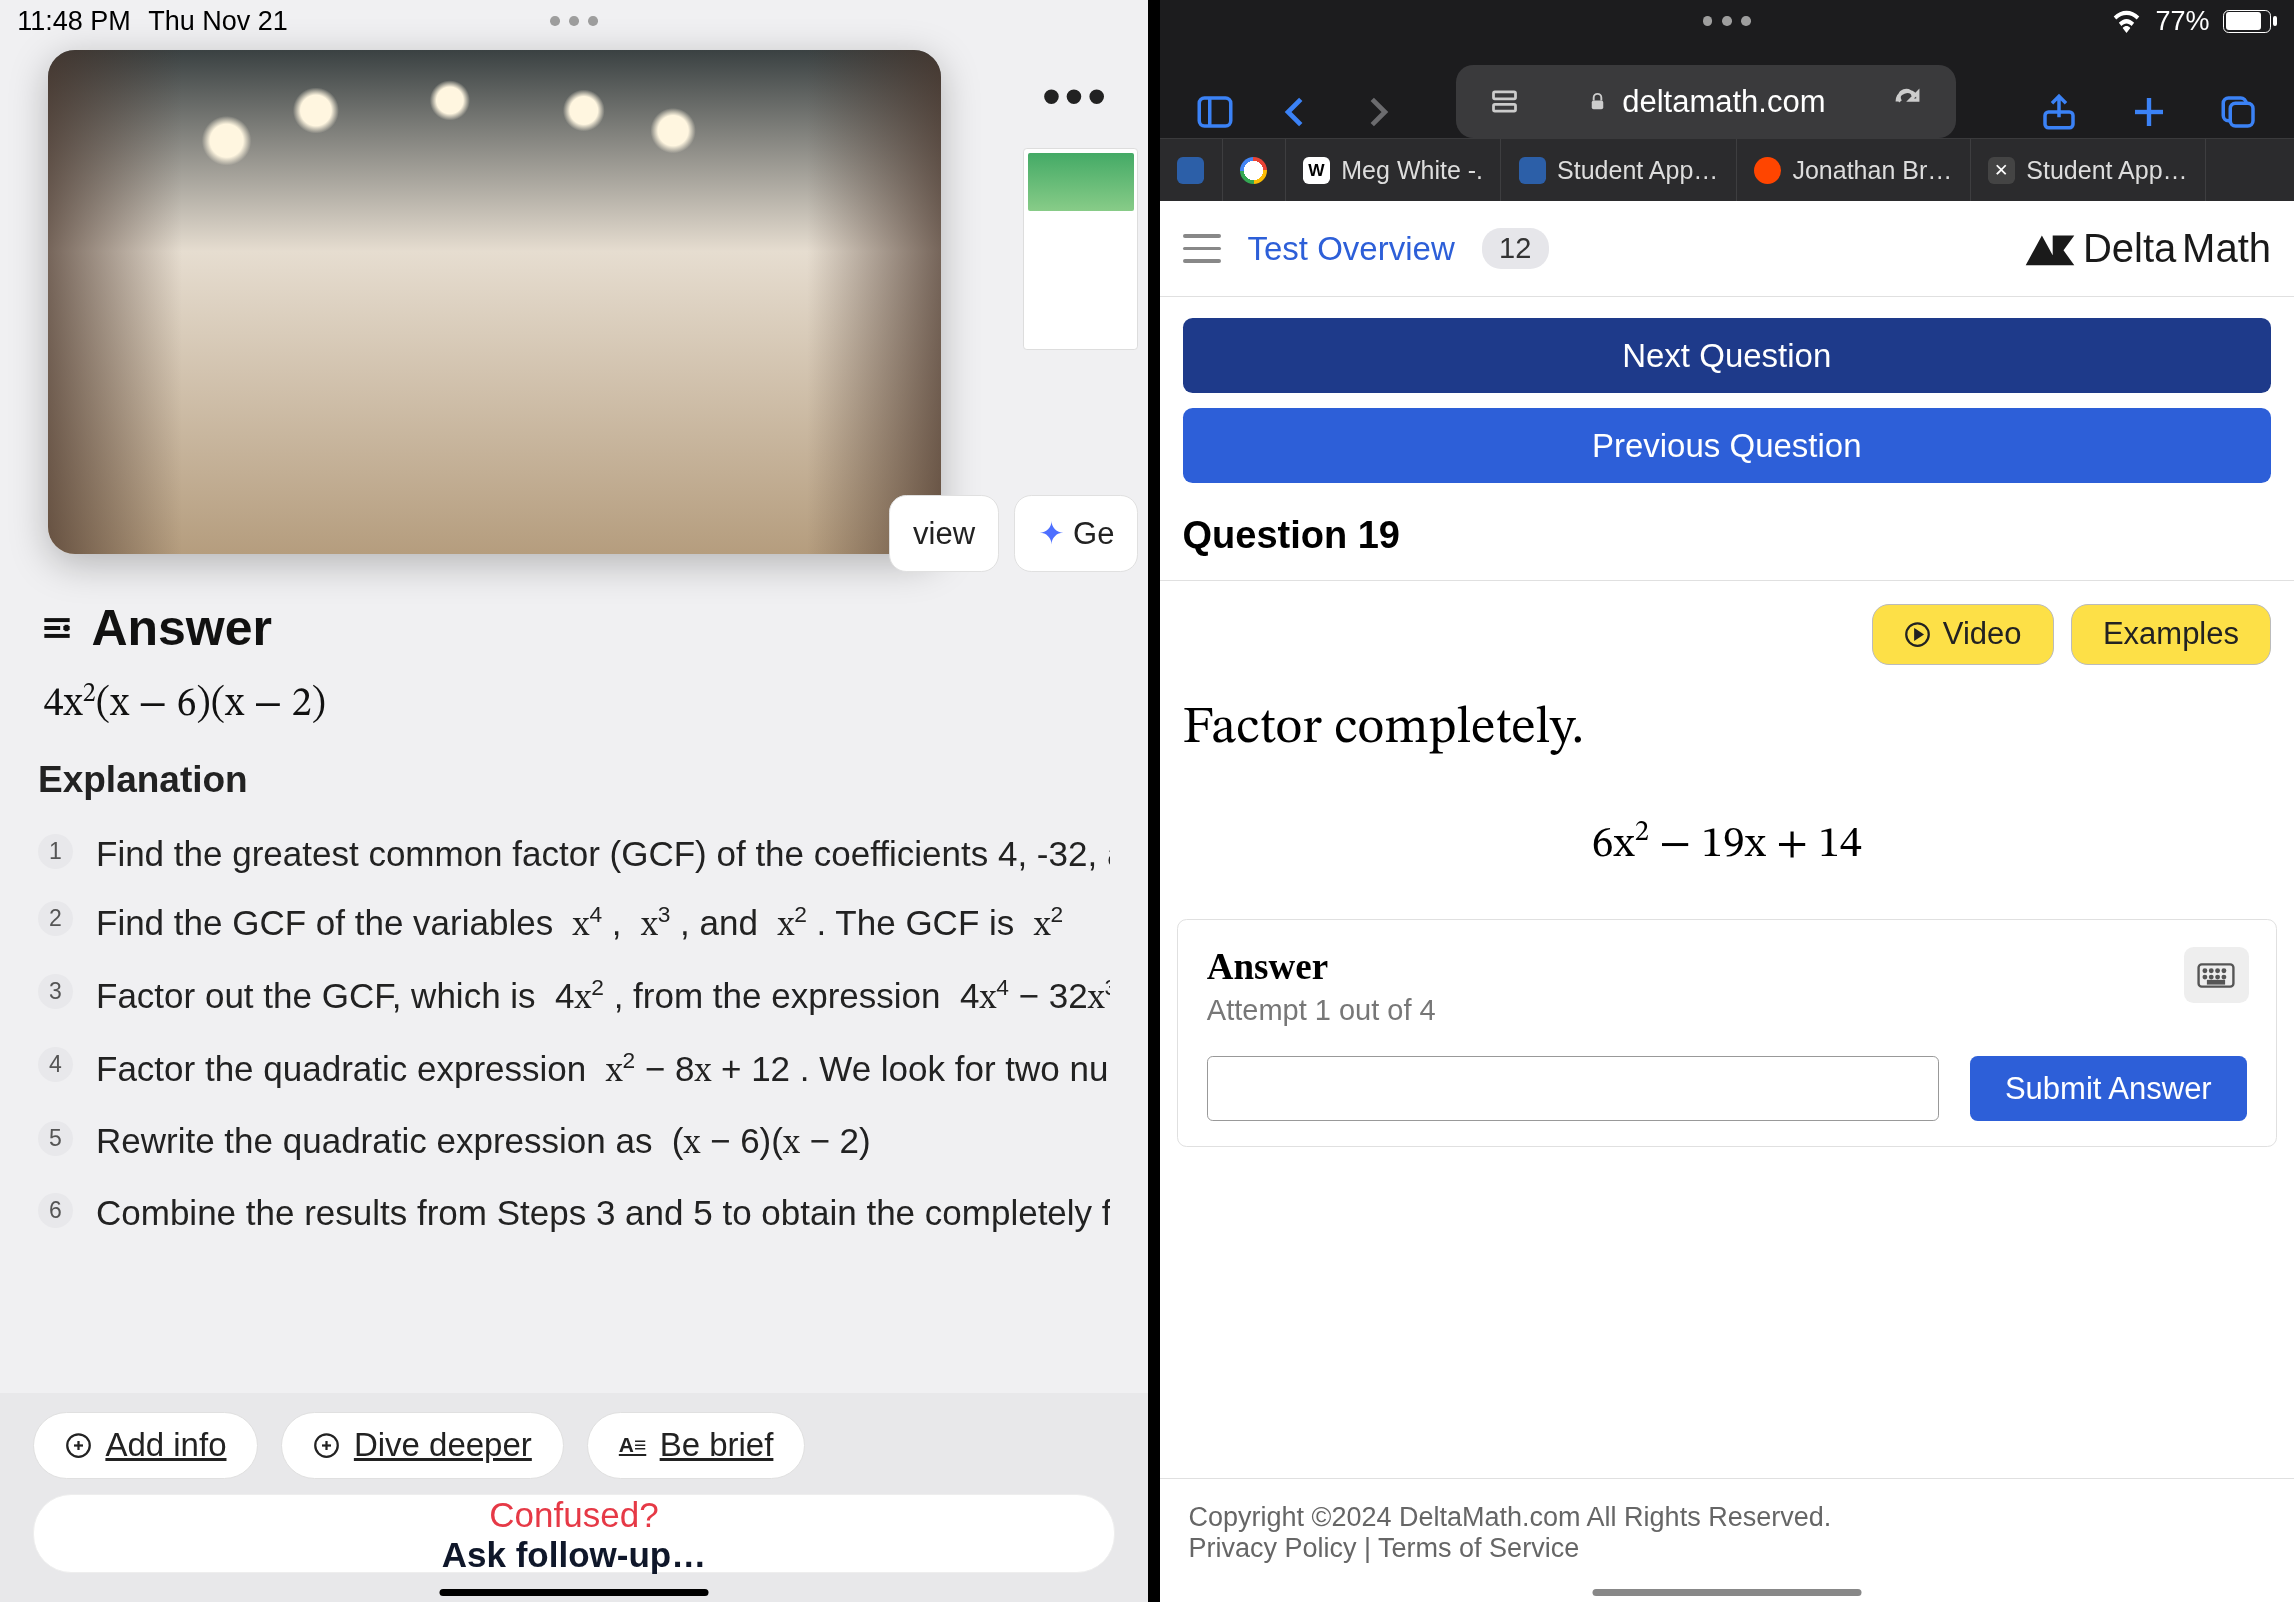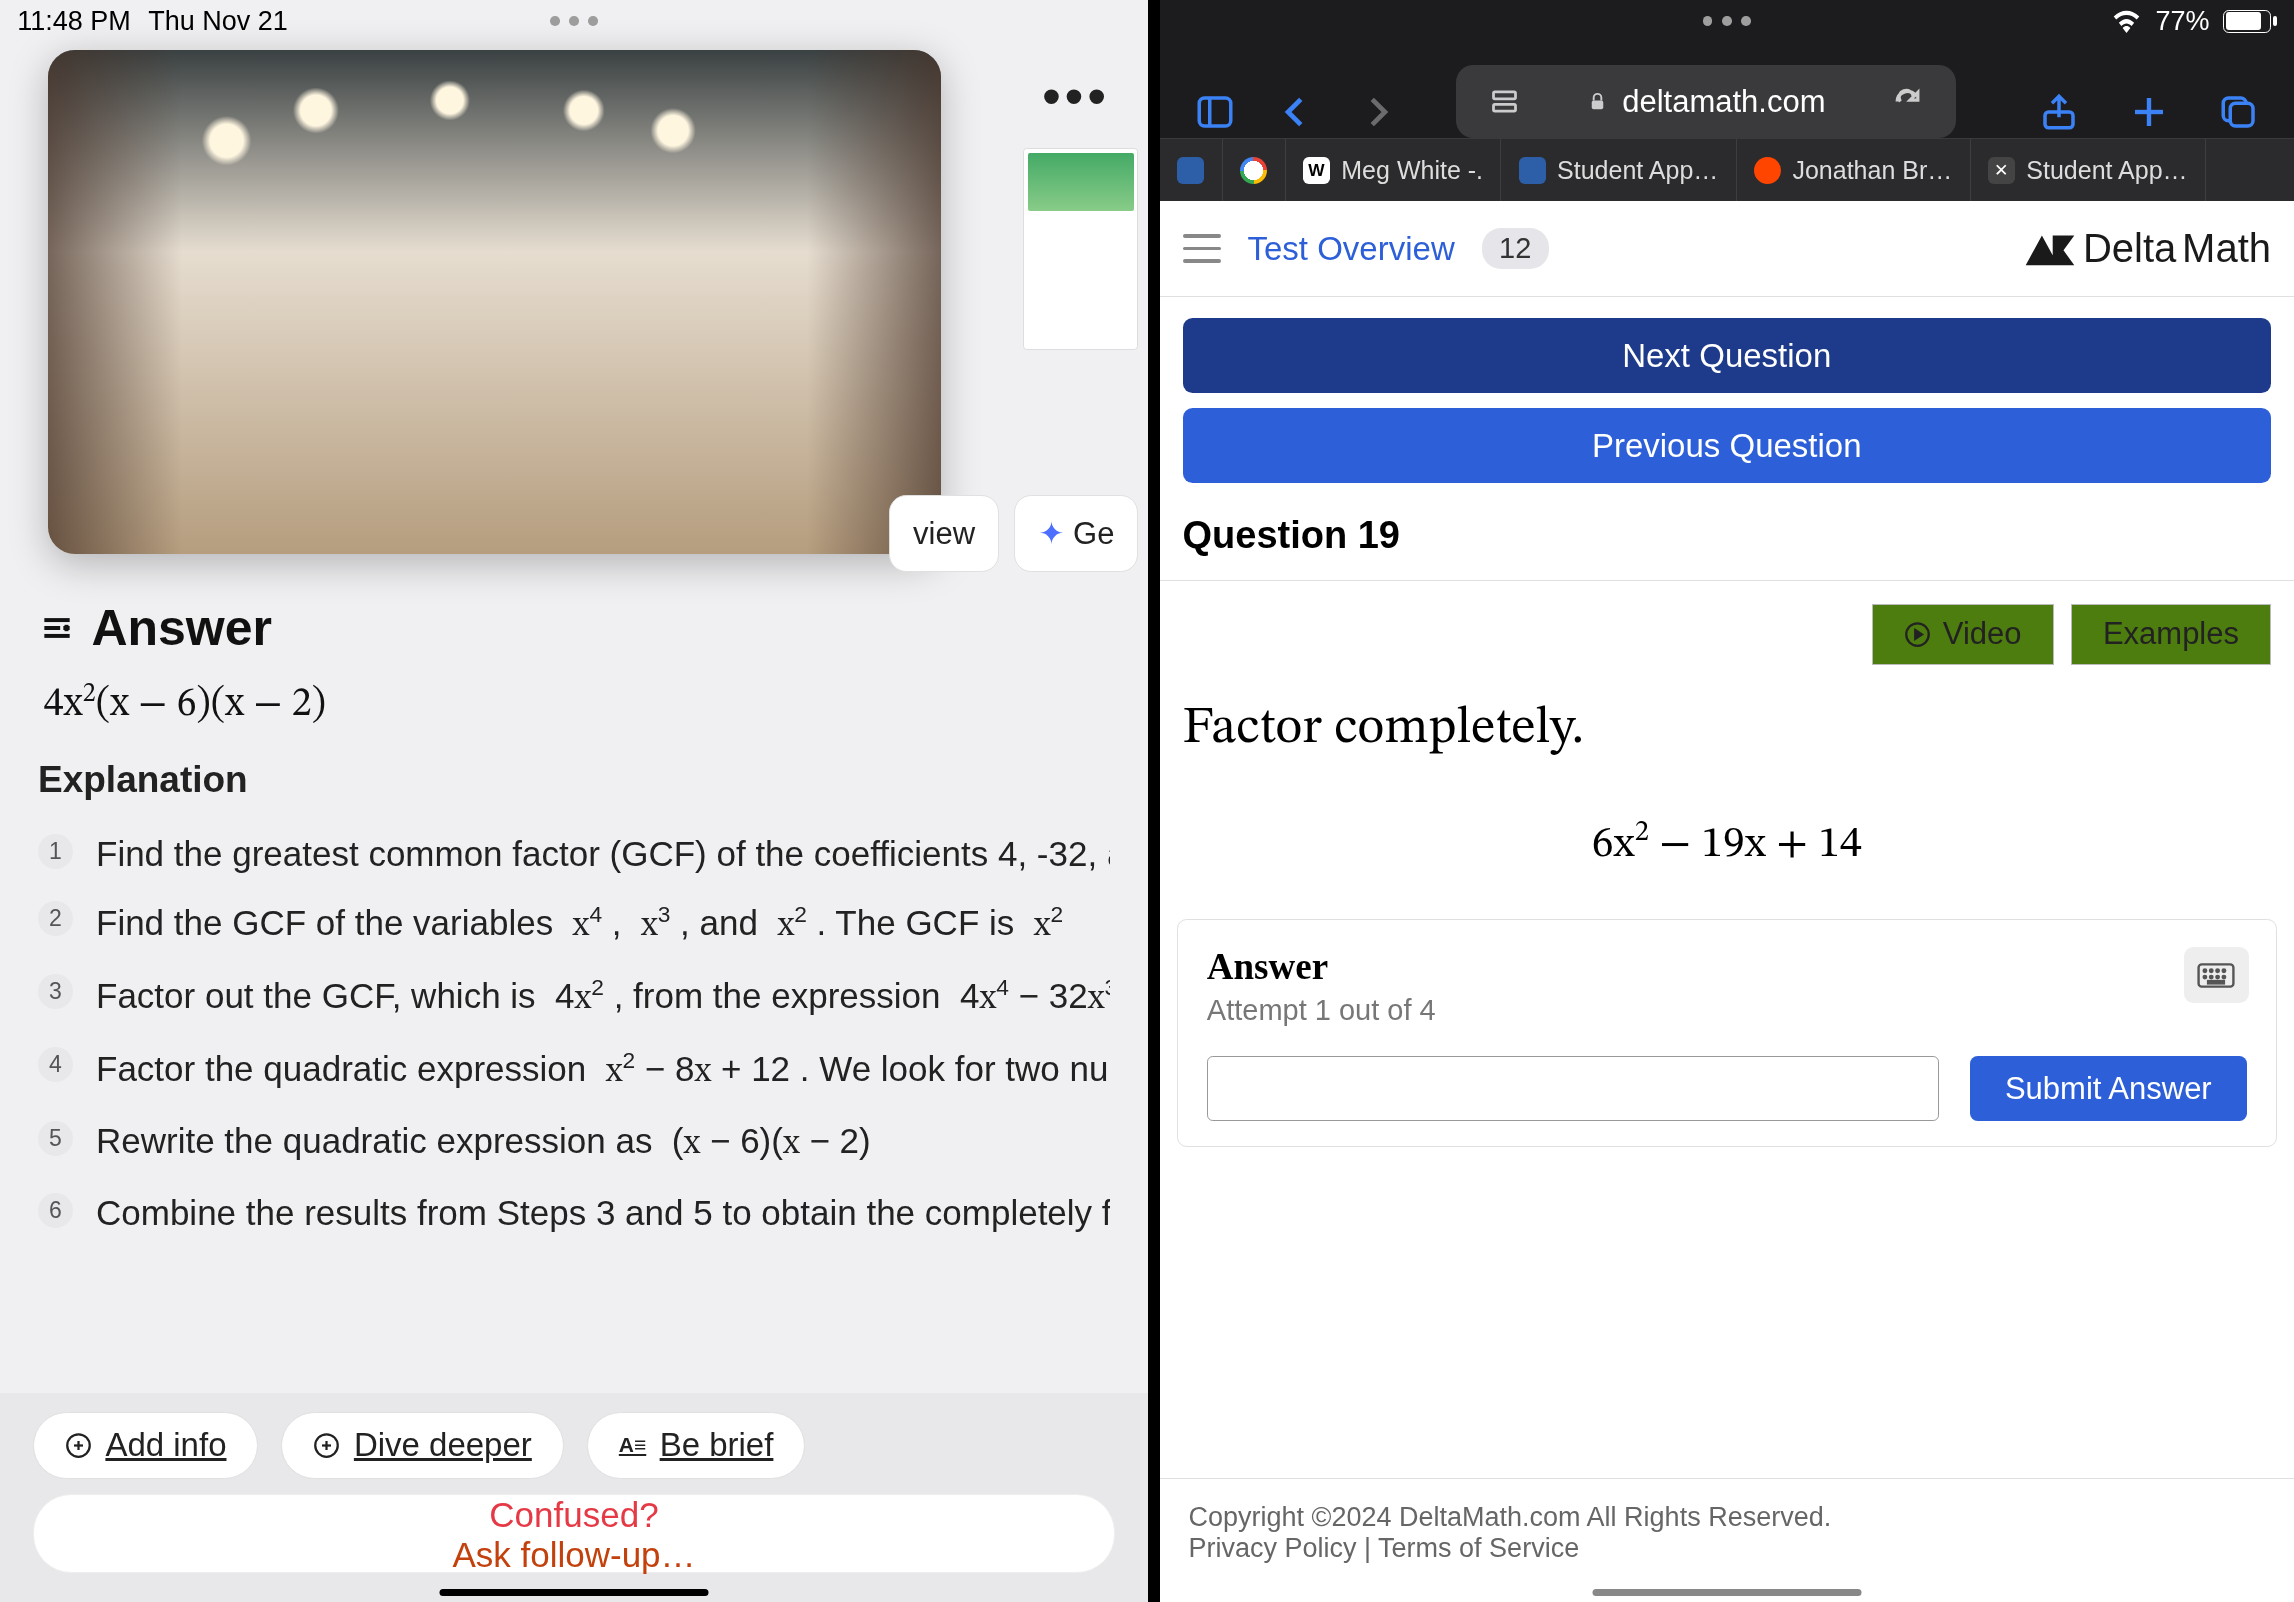--- a/index.html
+++ b/index.html
@@ -137,21 +137,21 @@
 }
 .follow-up{
   background:#fff; border:1px solid #eee;
   border-radius:38px; height:79px;
   display:flex; align-items:center;
   padding:0 29px;
   font-size:35px;
   flex-direction:column;
 }
 .follow-up .red{ color:#e63946; font-weight:500; }
-.follow-up .blue{ color:#c2410c; }
+.follow-up .blue{ color:#0f172a;font-weight:bold; }
 .home-indicator-left{
   position:absolute; bottom:5.8px; left:50%; transform:translateX(-50%);
   width:269px; height:7.7px; border-radius:3.8px; background:#000;
 }
 
 
 .divider{ width:11.5px; background:#000; }
 
 
 .right-pane{
@@ -231,23 +231,23 @@
   font-size:33px; color:#fff;
 }
 .nav-prev{ background:#2d5fd8; }
 .nav-next{ background:#1e3a8a; }
 
 .q-title{ font-size:38px; font-weight:700; padding:9.6px 23px 23px 23px; border-bottom:1px solid #e0e0e0; }
 
 .q-actions{ display:flex; justify-content:flex-end; gap:17.3px; padding:23px; }
 .q-action{
   height:61px; padding:0 31px;
-  border:1.9px solid #bbb; border-radius:0;
+  border:1.9px solid #bbb; border-radius:17px;
   display:flex; align-items:center; gap:11.5px;
-  font-size:31px; color:#222; background:#4d7c0f;
+  font-size:31px; color:#222; background:#fde047;
 }
 
 .prompt{
   font-family: "STIX Two Math", Georgia, serif;
   font-size:52px; padding:7.7px 23px 35px 23px;
 }
 .equation{
   font-family: "STIX Two Math", "Cambria Math", serif;
   font-size:44px; text-align:center; padding:19px 0 48px 0;
 }

